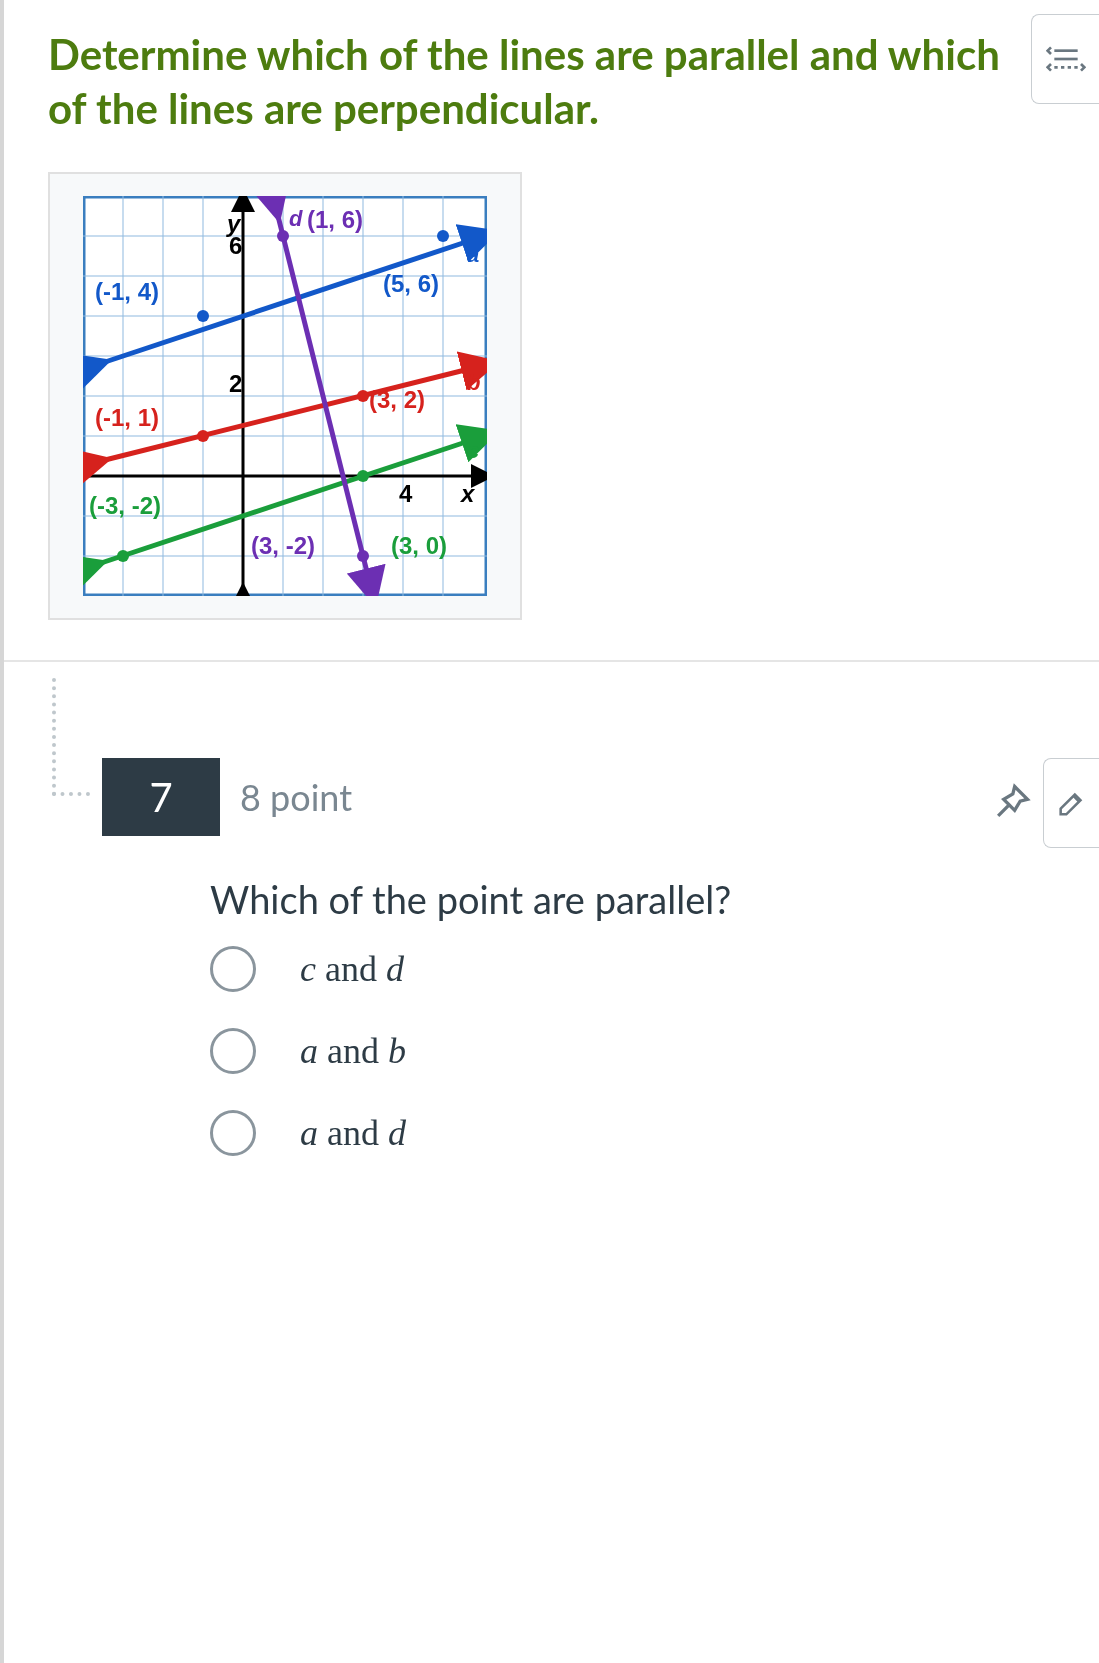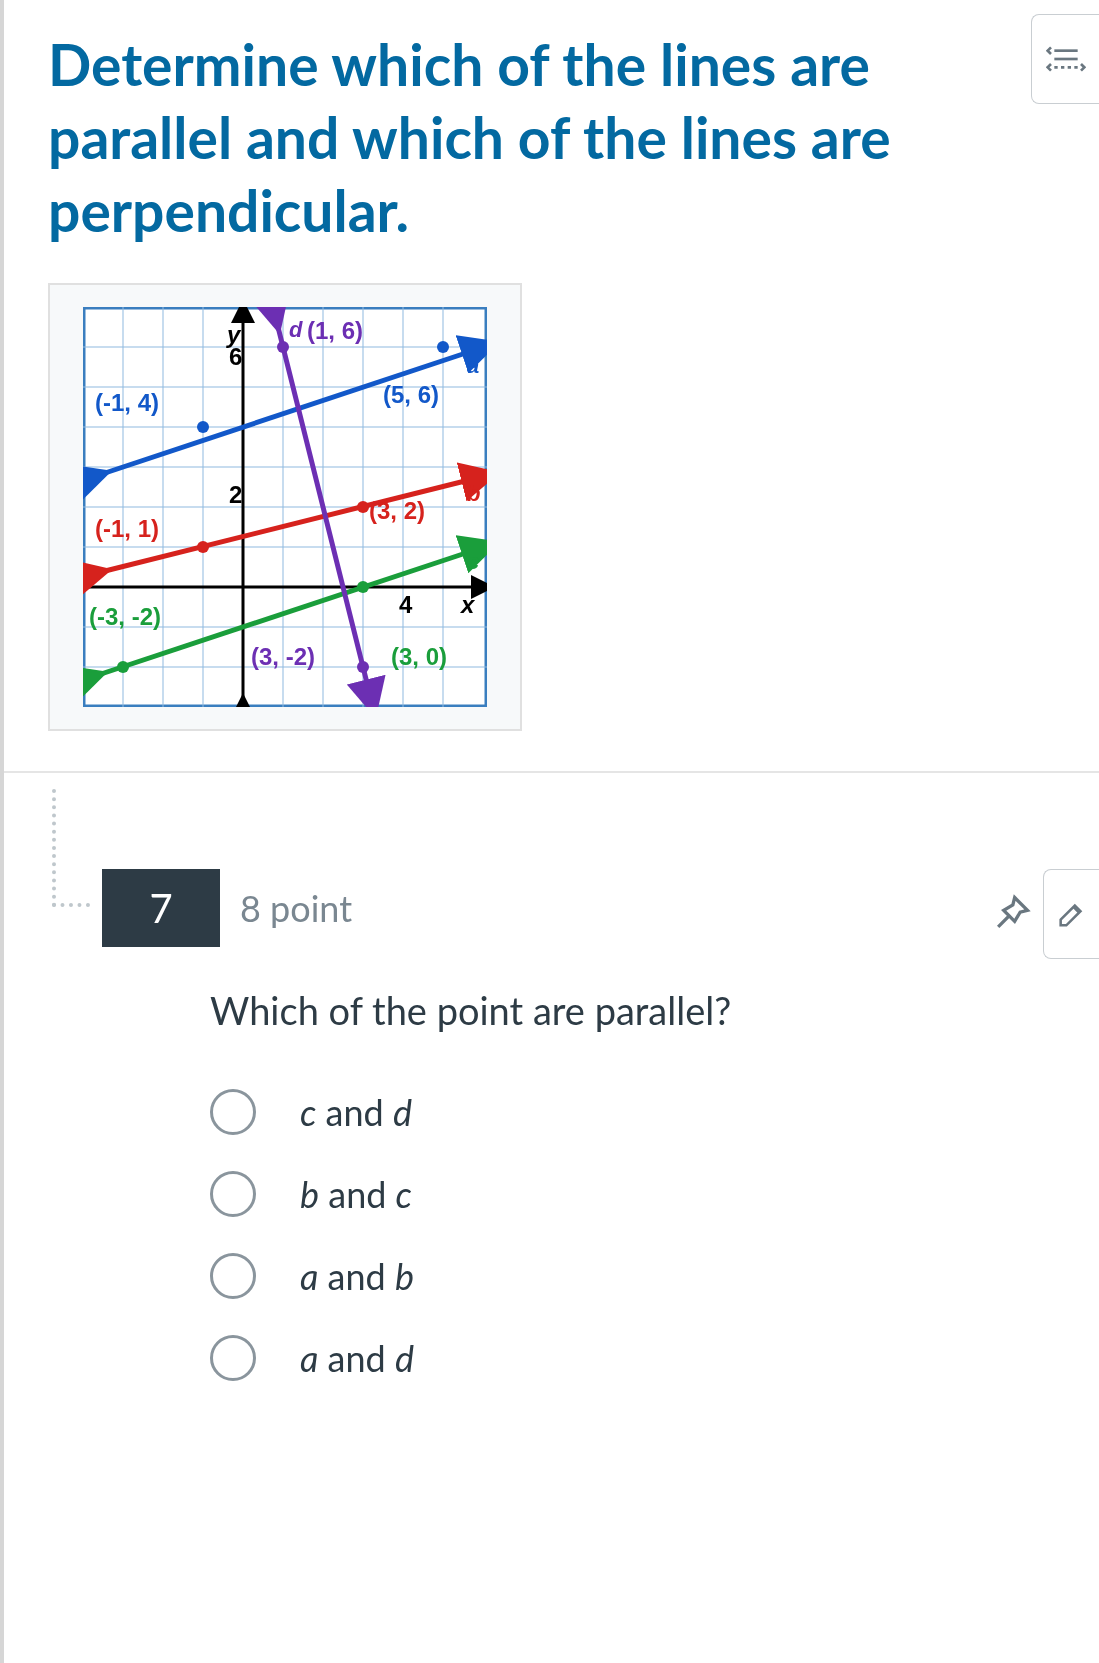--- a/index.html
+++ b/index.html
@@ -14,24 +14,24 @@
   }
   .page {
     background: #ffffff;
     border-left: 4px solid #d6d6d6;
     margin: 0;
     min-height: 1663px;
     padding: 28px 0 0 44px;
     position: relative;
   }
   .prompt {
-    font-size: 57px;
+    font-size: 42px;
     font-weight: 700;
     line-height: 1.28;
-    color: #0369a1;
+    color: #4d7c0f;
     max-width: 980px;
   }
   .options-btn {
     position: absolute;
     top: 14px;
     right: 0;
     width: 68px;
     height: 90px;
     border: 1px solid #c9ced2;
     border-right: none;
@@ -112,22 +112,23 @@
     align-items: center;
     justify-content: center;
   }
   .q-text {
     margin-top: 40px;
     margin-left: 162px;
     font-size: 38px;
     color: #2d3b45;
   }
   .answers {
-    margin-top: 56px;
+    margin-top: 24px;
     margin-left: 162px;
+    font-family: Liberation Serif, serif;
   }
   .answer {
     display: flex;
     align-items: center;
     gap: 44px;
     margin-bottom: 36px;
   }
   .radio {
     width: 46px;
     height: 46px;
@@ -267,24 +268,20 @@
 
     <div class="q-text">Which of the point are parallel?</div>
 
     <div class="answers">
       <div class="answer">
         <div class="radio"></div>
         <div class="answer-label"><i>c</i><span> and </span><i>d</i></div>
       </div>
       <div class="answer">
         <div class="radio"></div>
-        <div class="answer-label"><i>b</i><span> and </span><i>c</i></div>
-      </div>
-      <div class="answer">
-        <div class="radio"></div>
         <div class="answer-label"><i>a</i><span> and </span><i>b</i></div>
       </div>
       <div class="answer">
         <div class="radio"></div>
         <div class="answer-label"><i>a</i><span> and </span><i>d</i></div>
       </div>
     </div>
   </div>
 
 </div>

